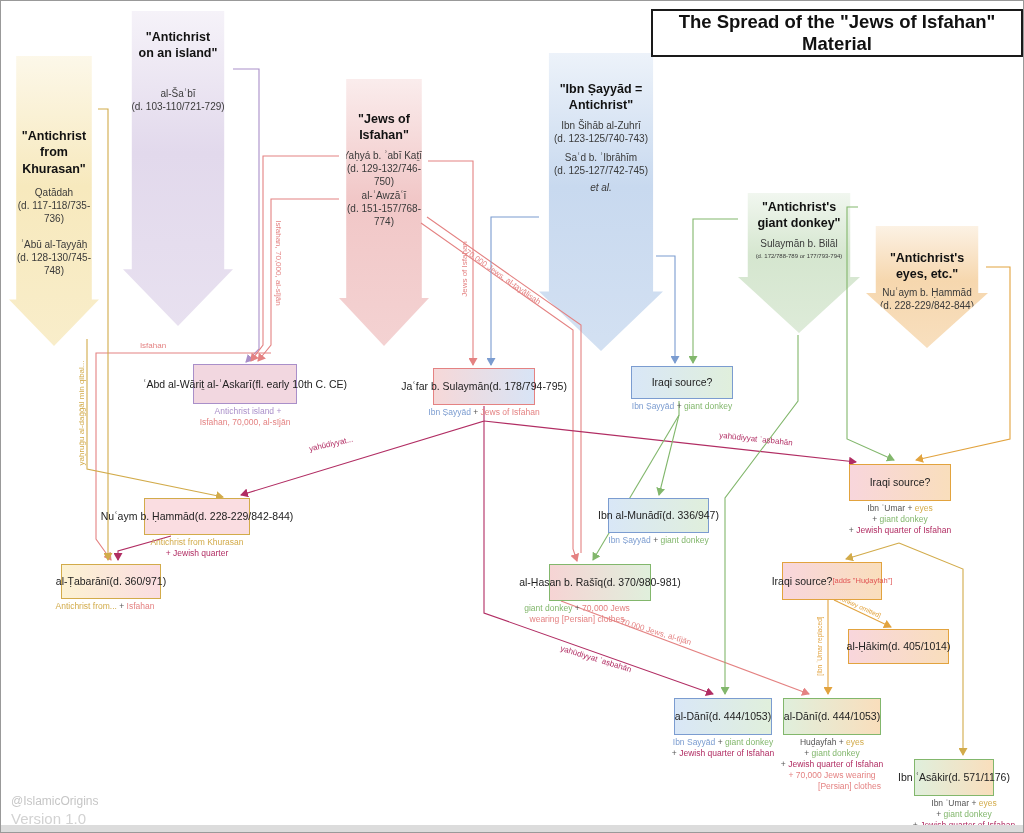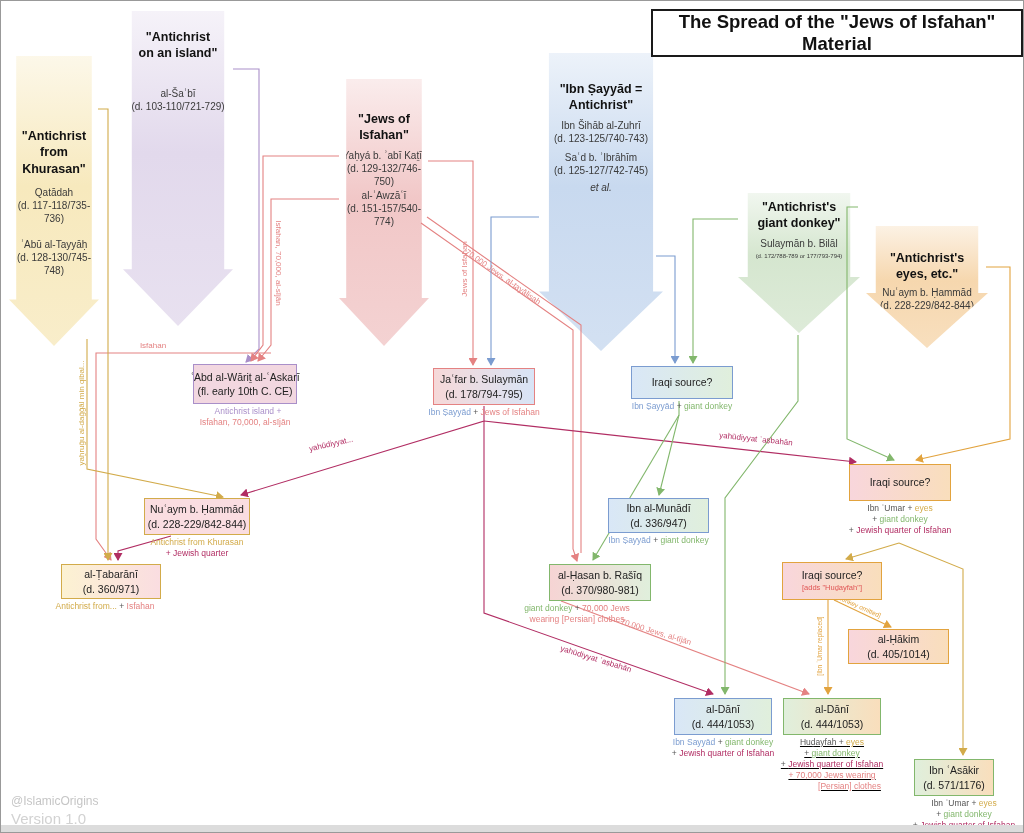--- a/index.html
+++ b/index.html
@@ -5,21 +5,21 @@
   html,body{margin:0;padding:0;background:#fff;font-family:"Liberation Sans","DejaVu Sans",sans-serif;}
   #canvas{position:relative;width:1024px;height:833px;border:1px solid #999;box-sizing:border-box;background:#fff;overflow:hidden;}
   .barrow{position:absolute;z-index:1;}
   .btitle{position:absolute;left:0;width:100%;text-align:center;font-weight:bold;font-size:12.5px;line-height:1.3;white-space:pre-line;color:#111;}
   .bperson{position:absolute;left:0;width:100%;text-align:center;font-size:10px;line-height:1.3;white-space:pre-line;color:#3a3a3a;}
   .bperson.tiny{font-size:6px;}
   .bperson.it{font-style:italic;}
   svg.wires{position:absolute;left:0;top:0;z-index:2;pointer-events:none;}
   .elabel{position:absolute;font-size:8px;white-space:nowrap;z-index:3;}
   .elabel.small{font-size:6.5px;}
-  .node{position:absolute;border:1.4px solid;display:flex;flex-direction:column;justify-content:center;align-items:center;z-index:4;box-sizing:border-box;}
+  .node{position:absolute;border:1.4px solid;display:flex;flex-direction:row;justify-content:center;align-items:center;z-index:4;box-sizing:border-box;}
   .nline{font-size:10.5px;color:#222;line-height:1.35;text-align:center;white-space:nowrap;}
   .nline.nnote{font-size:7.5px;color:#e05555;line-height:1.5;}
   .ncap{position:absolute;text-align:center;font-size:8.5px;line-height:1.3;z-index:4;}
   .title-box{position:absolute;left:650px;top:8px;width:368px;height:44px;border:2px solid #1a1a1a;background:#fff;display:flex;align-items:center;justify-content:center;z-index:5;}
   .title-box span{font-weight:bold;font-size:18.5px;color:#111;text-align:center;}
   .watermark{position:absolute;left:10px;top:793px;z-index:5;}
   .watermark .wm1{font-size:12px;color:#c6c6c6;}
   .watermark .wm2{font-size:15px;color:#d2d2d2;margin-top:2px;}
   .bottom-bar{position:absolute;left:0;bottom:0;width:100%;height:7px;background:#dcdcdc;z-index:5;}
 </style>
@@ -48,21 +48,21 @@
 on an island"</div>
       <div class="bperson" style="top: 76px;">al-Šaʿbī
 (d. 103-110/721-729)</div>
     </div>
     <div class="barrow" style="left: 338px; top: 78px; width: 90px; height: 267px; clip-path: polygon(8% 0px, 92% 0px, 92% 82%, 100% 82%, 50% 100%, 0px 82%, 8% 82%); background: linear-gradient(rgba(241, 199, 199, 0.333) 0%, rgb(241, 199, 199) 45%, rgba(241, 199, 199, 0.8) 100%);">
       <div class="btitle" style="top: 32px;">"Jews of
 Isfahan"</div>
       <div class="bperson" style="top: 70px;">Yaḥyá b. ʾabī Kaṯīr
 (d. 129-132/746-750)</div>
       <div class="bperson" style="top: 110px;">al-ʾAwzāʿī
-(d. 151-157/540-774)</div>
+(d. 151-157/768-774)</div>
     </div>
     <div class="barrow" style="left: 538px; top: 52px; width: 124px; height: 298px; clip-path: polygon(8% 0px, 92% 0px, 92% 80%, 100% 80%, 50% 100%, 0px 80%, 8% 80%); background: linear-gradient(rgba(200, 217, 239, 0.333) 0%, rgb(200, 217, 239) 45%, rgba(200, 217, 239, 0.8) 100%);">
       <div class="btitle" style="top: 28px;">"Ibn Ṣayyād =
 Antichrist"</div>
       <div class="bperson" style="top: 66px;">Ibn Šihāb al-Zuhrī
 (d. 123-125/740-743)</div>
       <div class="bperson" style="top: 98px;">Saʿd b. ʾIbrāhīm
 (d. 125-127/742-745)</div>
       <div class="bperson it" style="top: 128px;">et al.</div>
     </div>
@@ -215,21 +215,21 @@
       <div class="nline">(d. 444/1053)</div>
     </div>
     <div class="ncap" style="left: 638px; top: 736px; width: 168px;">
       <div><span style="color: rgb(123, 156, 208);">Ibn Sayyād</span><span style="color: rgb(85, 85, 85);"> + </span><span style="color: rgb(130, 183, 108);">giant donkey</span></div>
       <div><span style="color: rgb(85, 85, 85);">+ </span><span style="color: rgb(177, 45, 99);">Jewish quarter of Isfahan</span></div>
     </div>
     <div class="node" style="left: 782px; top: 697px; width: 98px; height: 37px; border-color: rgb(130, 183, 108); background: linear-gradient(90deg, rgb(224, 239, 220), rgb(249, 222, 188));">
       <div class="nline">al-Dānī</div>
       <div class="nline">(d. 444/1053)</div>
     </div>
-    <div class="ncap" style="left: 747px; top: 736px; width: 168px; text-decoration: underline;">
+    <div class="ncap" style="left: 747px; top: 736px; width: 168px;">
       <div><span style="color: rgb(85, 85, 85);">Huḏayfah + </span><span style="color: rgb(210, 171, 74);">eyes</span></div>
       <div><span style="color: rgb(85, 85, 85);">+ </span><span style="color: rgb(130, 183, 108);">giant donkey</span></div>
       <div><span style="color: rgb(85, 85, 85);">+ </span><span style="color: rgb(177, 45, 99);">Jewish quarter of Isfahan</span></div>
       <div><span style="color: rgb(228, 130, 130);">+ 70,000 Jews wearing</span></div>
       <div><span style="color: rgb(228, 130, 130); padding-left: 35px;">[Persian] clothes</span></div>
     </div>
     <div class="node" style="left: 913px; top: 758px; width: 80px; height: 37px; border-color: rgb(130, 183, 108); background: linear-gradient(90deg, rgb(224, 239, 220), rgb(249, 222, 188));">
       <div class="nline">Ibn ʿAsākir</div>
       <div class="nline">(d. 571/1176)</div>
     </div>

